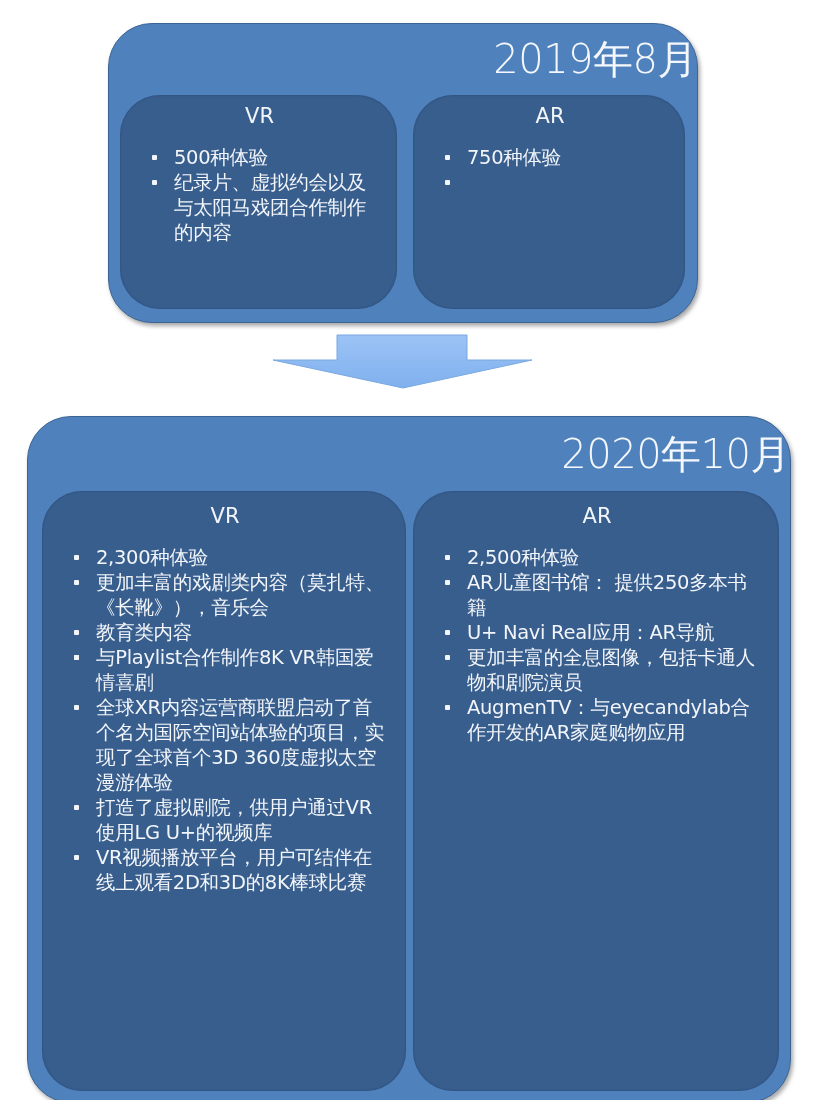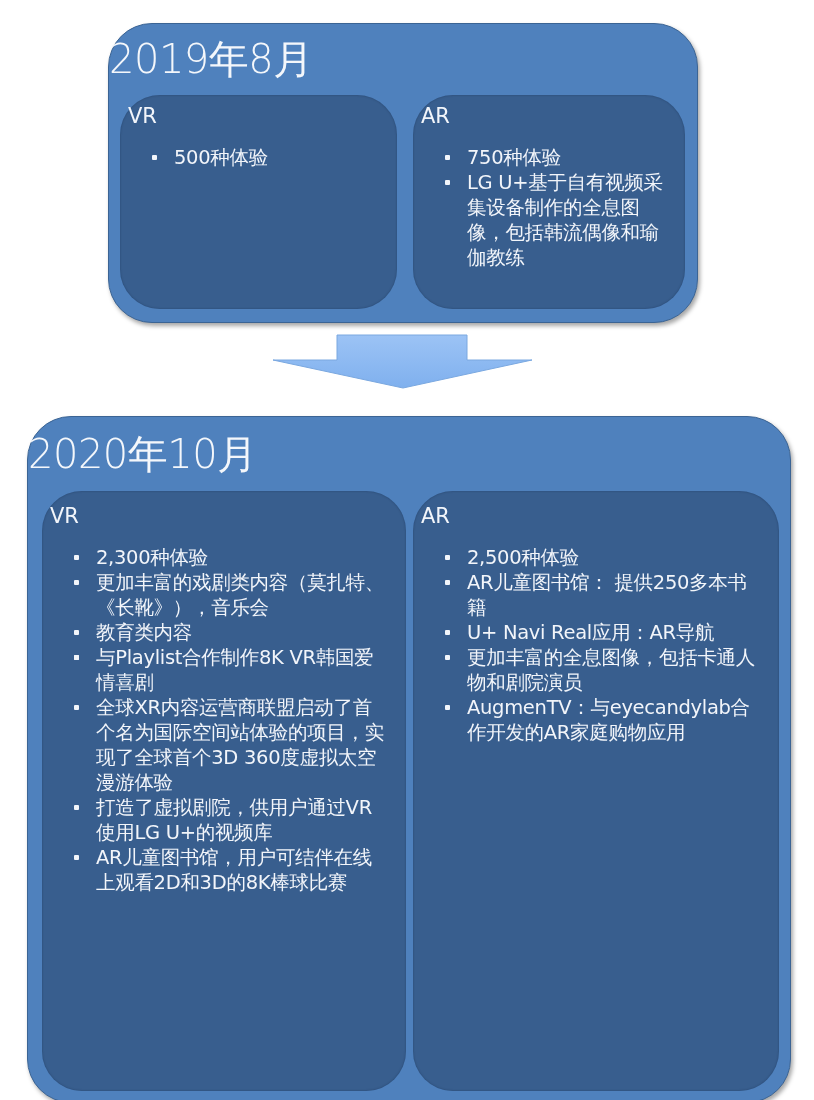--- a/index.html
+++ b/index.html
@@ -3,48 +3,49 @@
 <meta charset="utf-8">
 <style>
   html, body { margin:0; padding:0; background:#ffffff; }
   body { width:814px; height:1100px; position:relative; overflow:hidden;
          font-family:"DejaVu Sans", sans-serif; color:#f2f5fa; }
   .outer { position:absolute; background:#4f81bd; border:1.5px solid #3b6494;
            border-radius:44px; box-sizing:border-box;
            box-shadow: 2px 3px 4px rgba(0,0,0,0.35); }
   .inner { position:absolute; background:#385e8e; border-radius:40px; box-sizing:border-box;
            box-shadow: inset 0 0 2px rgba(20,40,70,0.5); }
-  .title { position:absolute; left:0; right:0; text-align:left; font-weight:300;
+  .title { position:absolute; left:0; right:0; text-align:right; font-weight:300;
            letter-spacing:-0.5px; color:#f4f7fb; }
-  .box-head { font-size:21px; line-height:26px; margin-bottom:1px; }
+  .box-head { text-align:center; font-size:21px; line-height:26px; margin-bottom:1px; }
   .bullets { list-style:none; margin:16px; padding:0; }
   .bullets li { position:relative; padding-left:30px; font-size:19.5px; line-height:25px; letter-spacing:-0.3px; }
   .bullets li .dot { position:absolute; left:8px; top:10px; width:5px; height:5px; background:#f2f5fa; border-radius:1px; }
   .content { position:absolute; left:8px; right:6px; top:8px; }
   #arrow { position:absolute; left:272px; top:334px; }
 </style>
 </head>
 <body>
 
 <div class="outer" style="left:108px; top:23px; width:590px; height:300px;">
   <div class="title" style="top:10px; font-size:40px; line-height:50px;">2019年8月</div>
   <div class="inner" style="left:11px; top:71px; width:277px; height:214px;">
     <div class="content">
       <div class="box-head">VR</div>
       <ul class="bullets">
         <li><span class="dot"></span><span>500种体验</span></li>
+        <li><span class="dot"></span><span>纪录片、虚拟约会以及与太阳马戏团合作制作的内容</span></li>
       </ul>
     </div>
   </div>
   <div class="inner" style="left:304px; top:71px; width:272px; height:214px;">
     <div class="content">
       <div class="box-head">AR</div>
       <ul class="bullets">
         <li><span class="dot"></span><span>750种体验</span></li>
-        <li><span class="dot"></span><span>LG U+基于自有视频采集设备制作的全息图像，包括韩流偶像和瑜伽教练</span></li>
+        <li><span class="dot"></span></li>
       </ul>
     </div>
   </div>
 </div>
 
 <svg id="arrow" width="262" height="56" viewBox="0 0 262 56">
   <defs>
     <linearGradient id="ag" x1="0" y1="0" x2="0" y2="1">
       <stop offset="0" stop-color="#9cc3f5"></stop>
       <stop offset="1" stop-color="#7fb0ee"></stop>
@@ -59,21 +60,21 @@
     <div class="content" style="top:12px;">
       <div class="box-head">VR</div>
       <ul class="bullets">
         <li><span class="dot"></span><span>2,300种体验</span></li>
         <li><span class="dot"></span><span>更加丰富的戏剧类内容（莫扎特、《长靴》），音乐会</span></li>
         <li><span class="dot"></span><span>教育类内容</span></li>
         <li><span class="dot"></span></li>
         <li><span class="dot"></span><span>与Playlist合作制作8K VR韩国爱情喜剧</span></li>
         <li><span class="dot"></span><span>全球XR内容运营商联盟启动了首个名为国际空间站体验的项目，实现了全球首个3D 360度虚拟太空漫游体验</span></li>
         <li><span class="dot"></span><span>打造了虚拟剧院，供用户通过VR使用LG U+的视频库</span></li>
-        <li><span class="dot"></span><span>AR儿童图书馆，用户可结伴在线上观看2D和3D的8K棒球比赛</span></li>
+        <li><span class="dot"></span><span>VR视频播放平台，用户可结伴在线上观看2D和3D的8K棒球比赛</span></li>
       </ul>
     </div>
   </div>
   <div class="inner" style="left:385px; top:74px; width:366px; height:600px;">
     <div class="content" style="top:12px;">
       <div class="box-head">AR</div>
       <ul class="bullets">
         <li><span class="dot"></span><span>2,500种体验</span></li>
         <li><span class="dot"></span><span>AR儿童图书馆： 提供250多本书籍</span></li>
         <li><span class="dot"></span><span>U+ Navi Real应用：AR导航</span></li>

